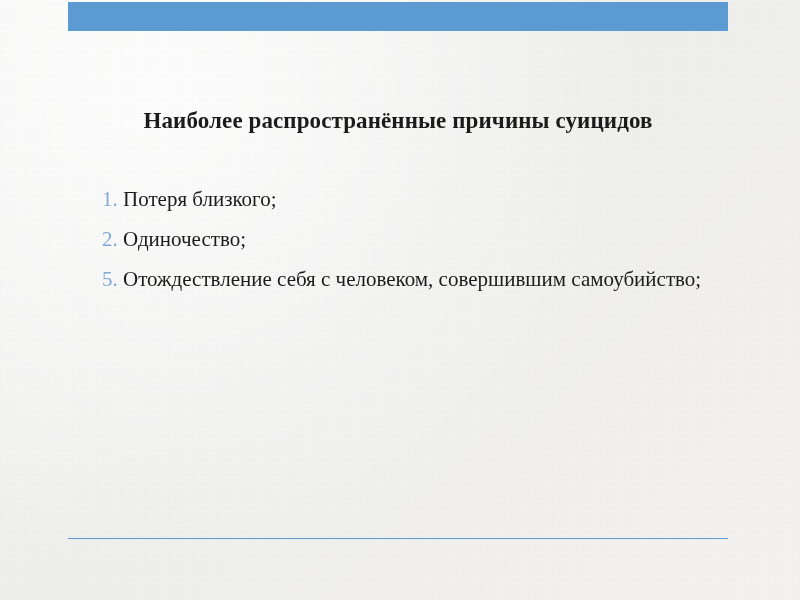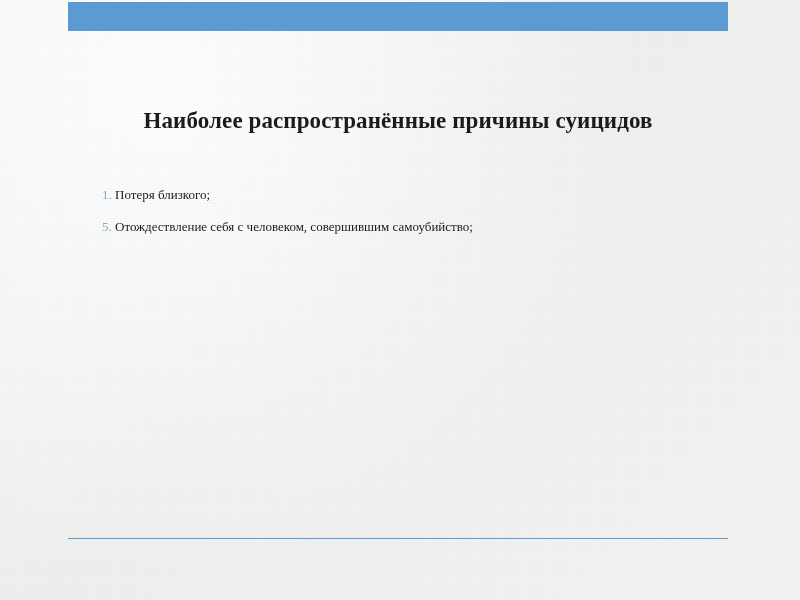--- a/index.html
+++ b/index.html
@@ -62,21 +62,21 @@
   }
 
   .list {
     position: absolute;
     left: 68px;
     top: 188px;
     width: 660px;
   }
 
   .item {
-    font-size: 13px;
+    font-size: 21px;
     line-height: 1.05;
     color: #1b1b1b;
     margin-bottom: 18px;
     text-indent: 34px;
   }
   .item .num {
     color: #7fa9d4;
   }
   .item.justify {
     text-align: justify;
@@ -103,20 +103,24 @@
 
     <div class="title">Наиболее распространённые причины суицидов</div>
 
     <div class="list">
 
       <div class="item">
         <span class="num" style="color: rgb(127, 169, 212);">1.</span>
         <span>Потеря близкого;</span>
       </div>
 
+      <div class="item">
+        <span class="num" style="color: rgb(127, 169, 212);">2.</span>
+        <span>Одиночество;</span>
+      </div>
 
 
 
       <div class="item justify">
         <span class="num" style="color: rgb(127, 169, 212);">5.</span>
         <span>Отождествление себя с человеком, совершившим самоубийство;</span>
       </div>
 
 
     </div>

